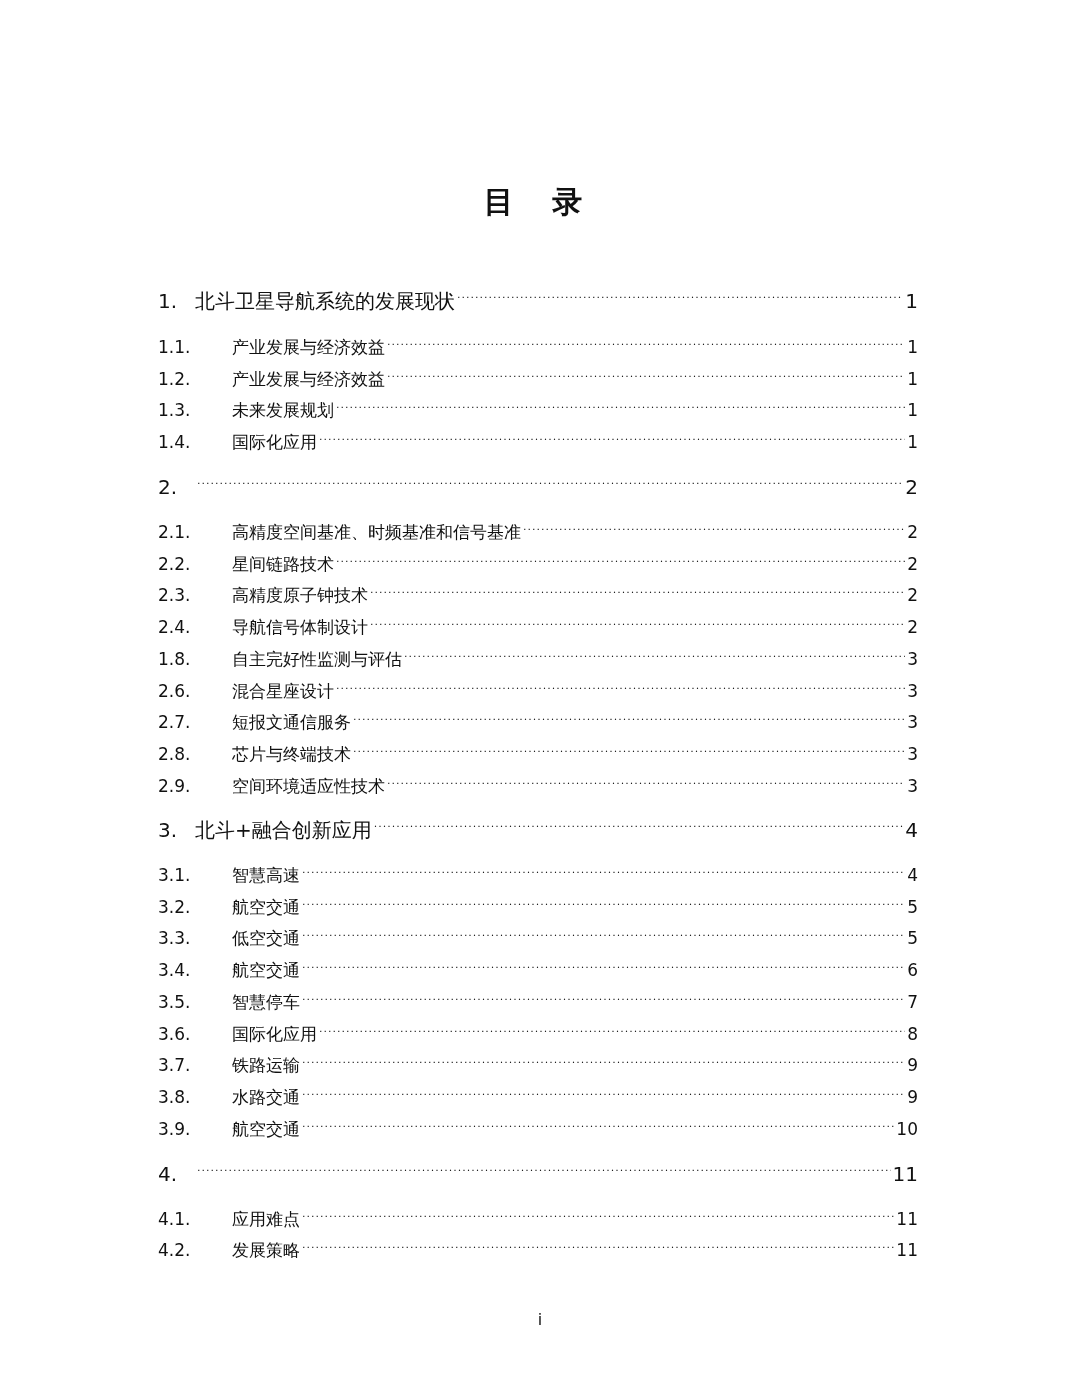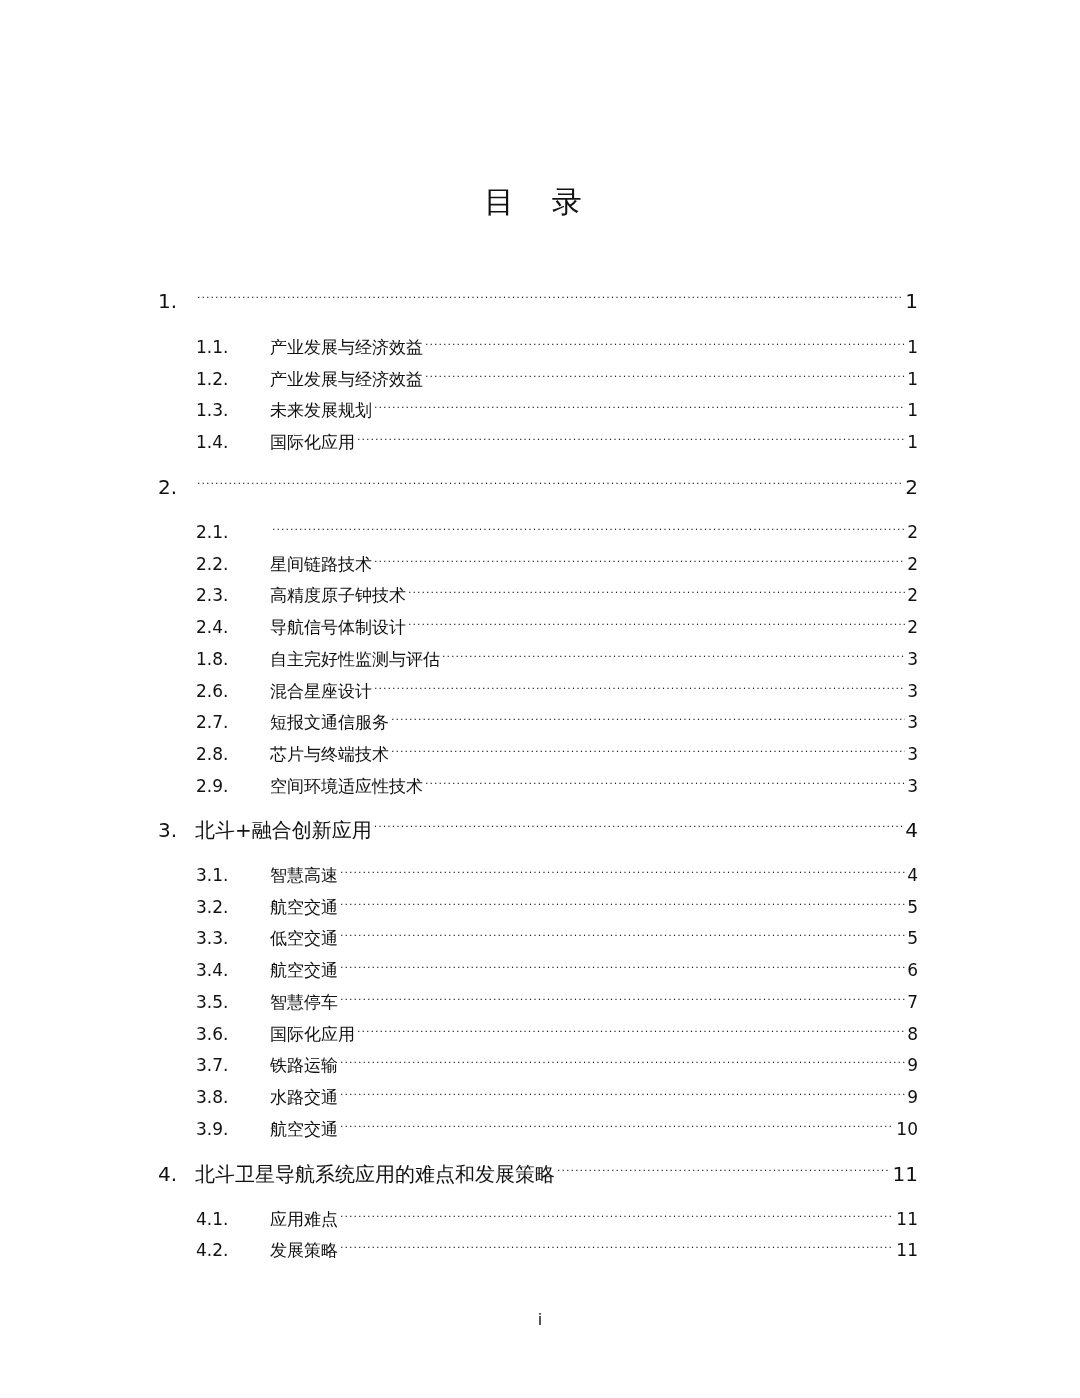--- a/index.html
+++ b/index.html
@@ -15,21 +15,21 @@
       color: #111111;
       overflow: hidden;
     }
     .title {
       position: absolute;
       top: 180px;
       left: 0;
       width: 1080px;
       text-align: center;
       font-size: 30px;
-      font-weight: normal;
+      font-weight: bold;
       letter-spacing: 14px;
       line-height: 44px;
     }
     .toc {
       position: absolute;
       left: 158px;
       width: 760px;
       top: 0;
     }
     .row {
@@ -48,21 +48,20 @@
     .row.l2 {
       font-size: 17px;
       height: 26px;
       line-height: 26px;
     }
     .row.l1 .num {
       width: 37px;
       flex: 0 0 37px;
     }
     .row.l2 .num {
-      margin-left: 38px;
       width: 74px;
       flex: 0 0 74px;
     }
     .row .label {
       flex: 0 0 auto;
     }
     .row .leader {
       flex: 1 1 auto;
       overflow: hidden;
       margin: 0 2px;
@@ -93,20 +92,21 @@
   </style>
 </head>
 <body>
 
 <div class="title">目 录</div>
 
 <div class="toc">
 
   <div class="row l1" style="top:286px">
     <span class="num">1.</span>
+    <span class="label">北斗卫星导航系统的发展现状</span>
     <span class="leader"></span>
     <span class="page">1</span>
   </div>
   <div class="row l2" style="top:334px">
     <span class="num">1.1.</span>
     <span class="label">产业发展与经济效益</span>
     <span class="leader"></span>
     <span class="page">1</span>
   </div>
   <div class="row l2" style="top:366px">
@@ -128,20 +128,21 @@
     <span class="page">1</span>
   </div>
 
   <div class="row l1" style="top:472px">
     <span class="num">2.</span>
     <span class="leader"></span>
     <span class="page">2</span>
   </div>
   <div class="row l2" style="top:519px">
     <span class="num">2.1.</span>
+    <span class="label">高精度空间基准、时频基准和信号基准</span>
     <span class="leader"></span>
     <span class="page">2</span>
   </div>
   <div class="row l2" style="top:551px">
     <span class="num">2.2.</span>
     <span class="label">星间链路技术</span>
     <span class="leader"></span>
     <span class="page">2</span>
   </div>
   <div class="row l2" style="top:582px">
@@ -243,21 +244,20 @@
   </div>
   <div class="row l2" style="top:1116px">
     <span class="num">3.9.</span>
     <span class="label">航空交通</span>
     <span class="leader"></span>
     <span class="page">10</span>
   </div>
 
   <div class="row l1" style="top:1159px">
     <span class="num">4.</span>
-    <span class="label">北斗卫星导航系统应用的难点和发展策略</span>
     <span class="leader"></span>
     <span class="page">11</span>
   </div>
   <div class="row l2" style="top:1206px">
     <span class="num">4.1.</span>
     <span class="label">应用难点</span>
     <span class="leader"></span>
     <span class="page">11</span>
   </div>
   <div class="row l2" style="top:1237px">

